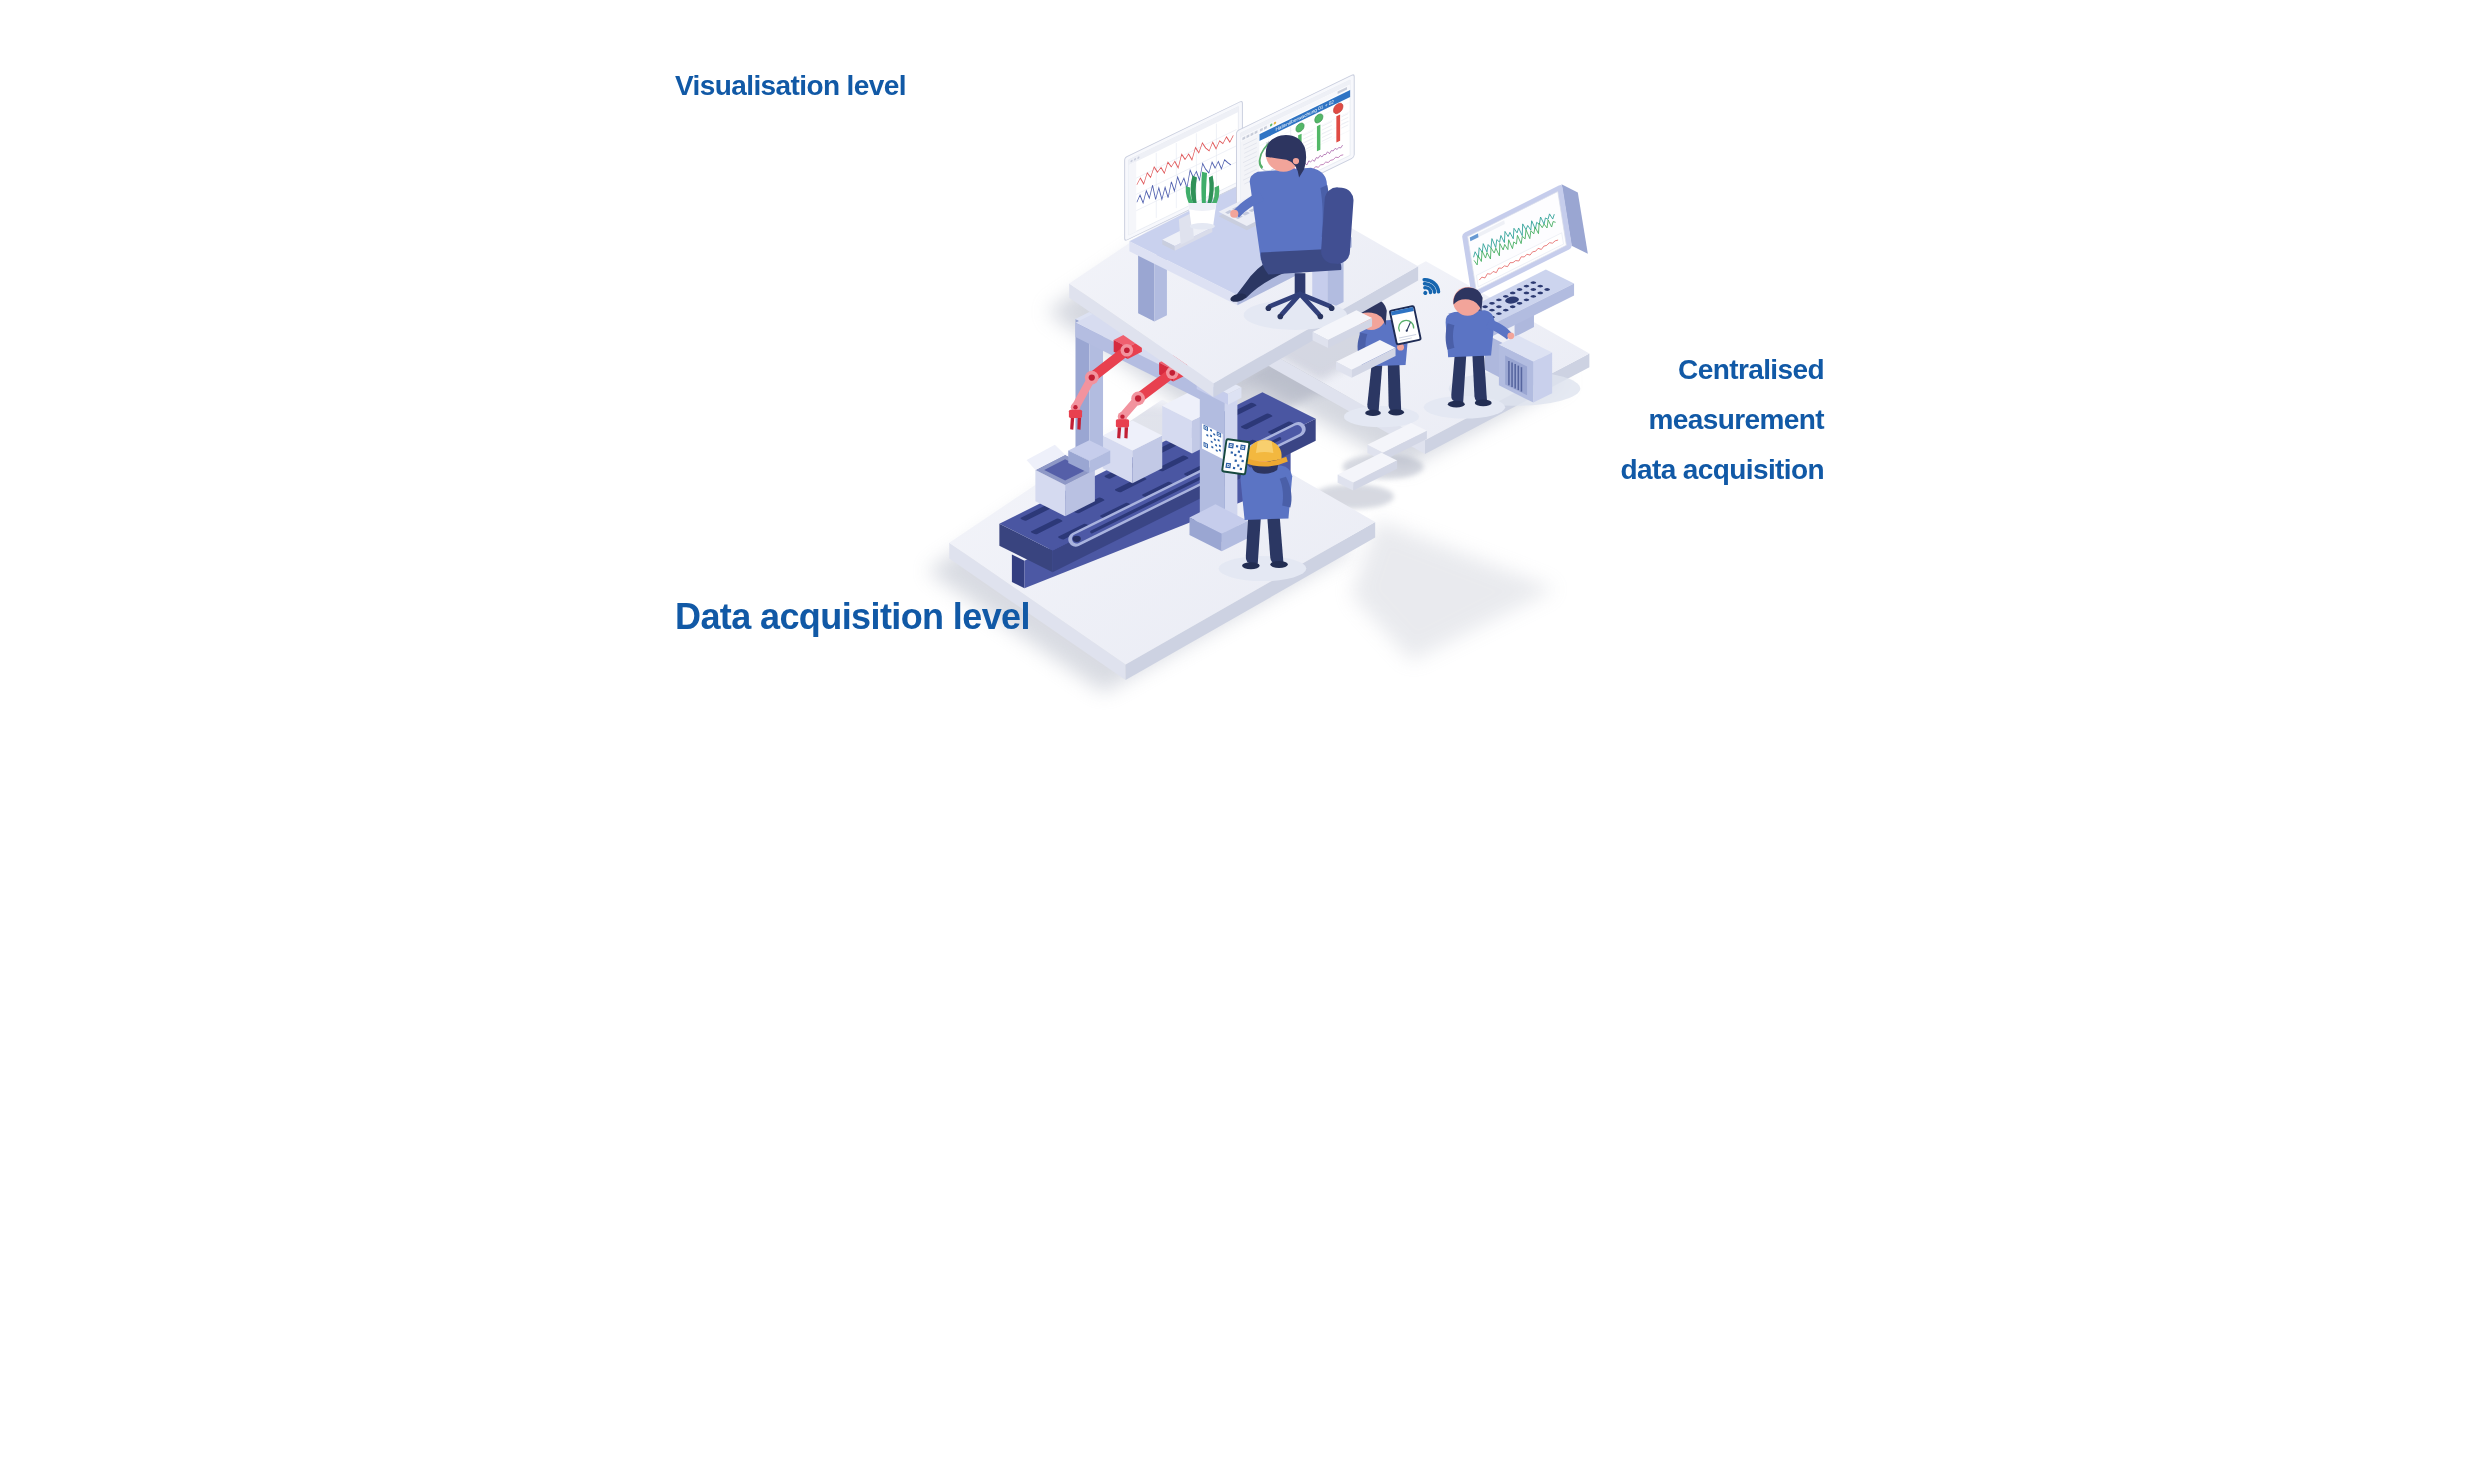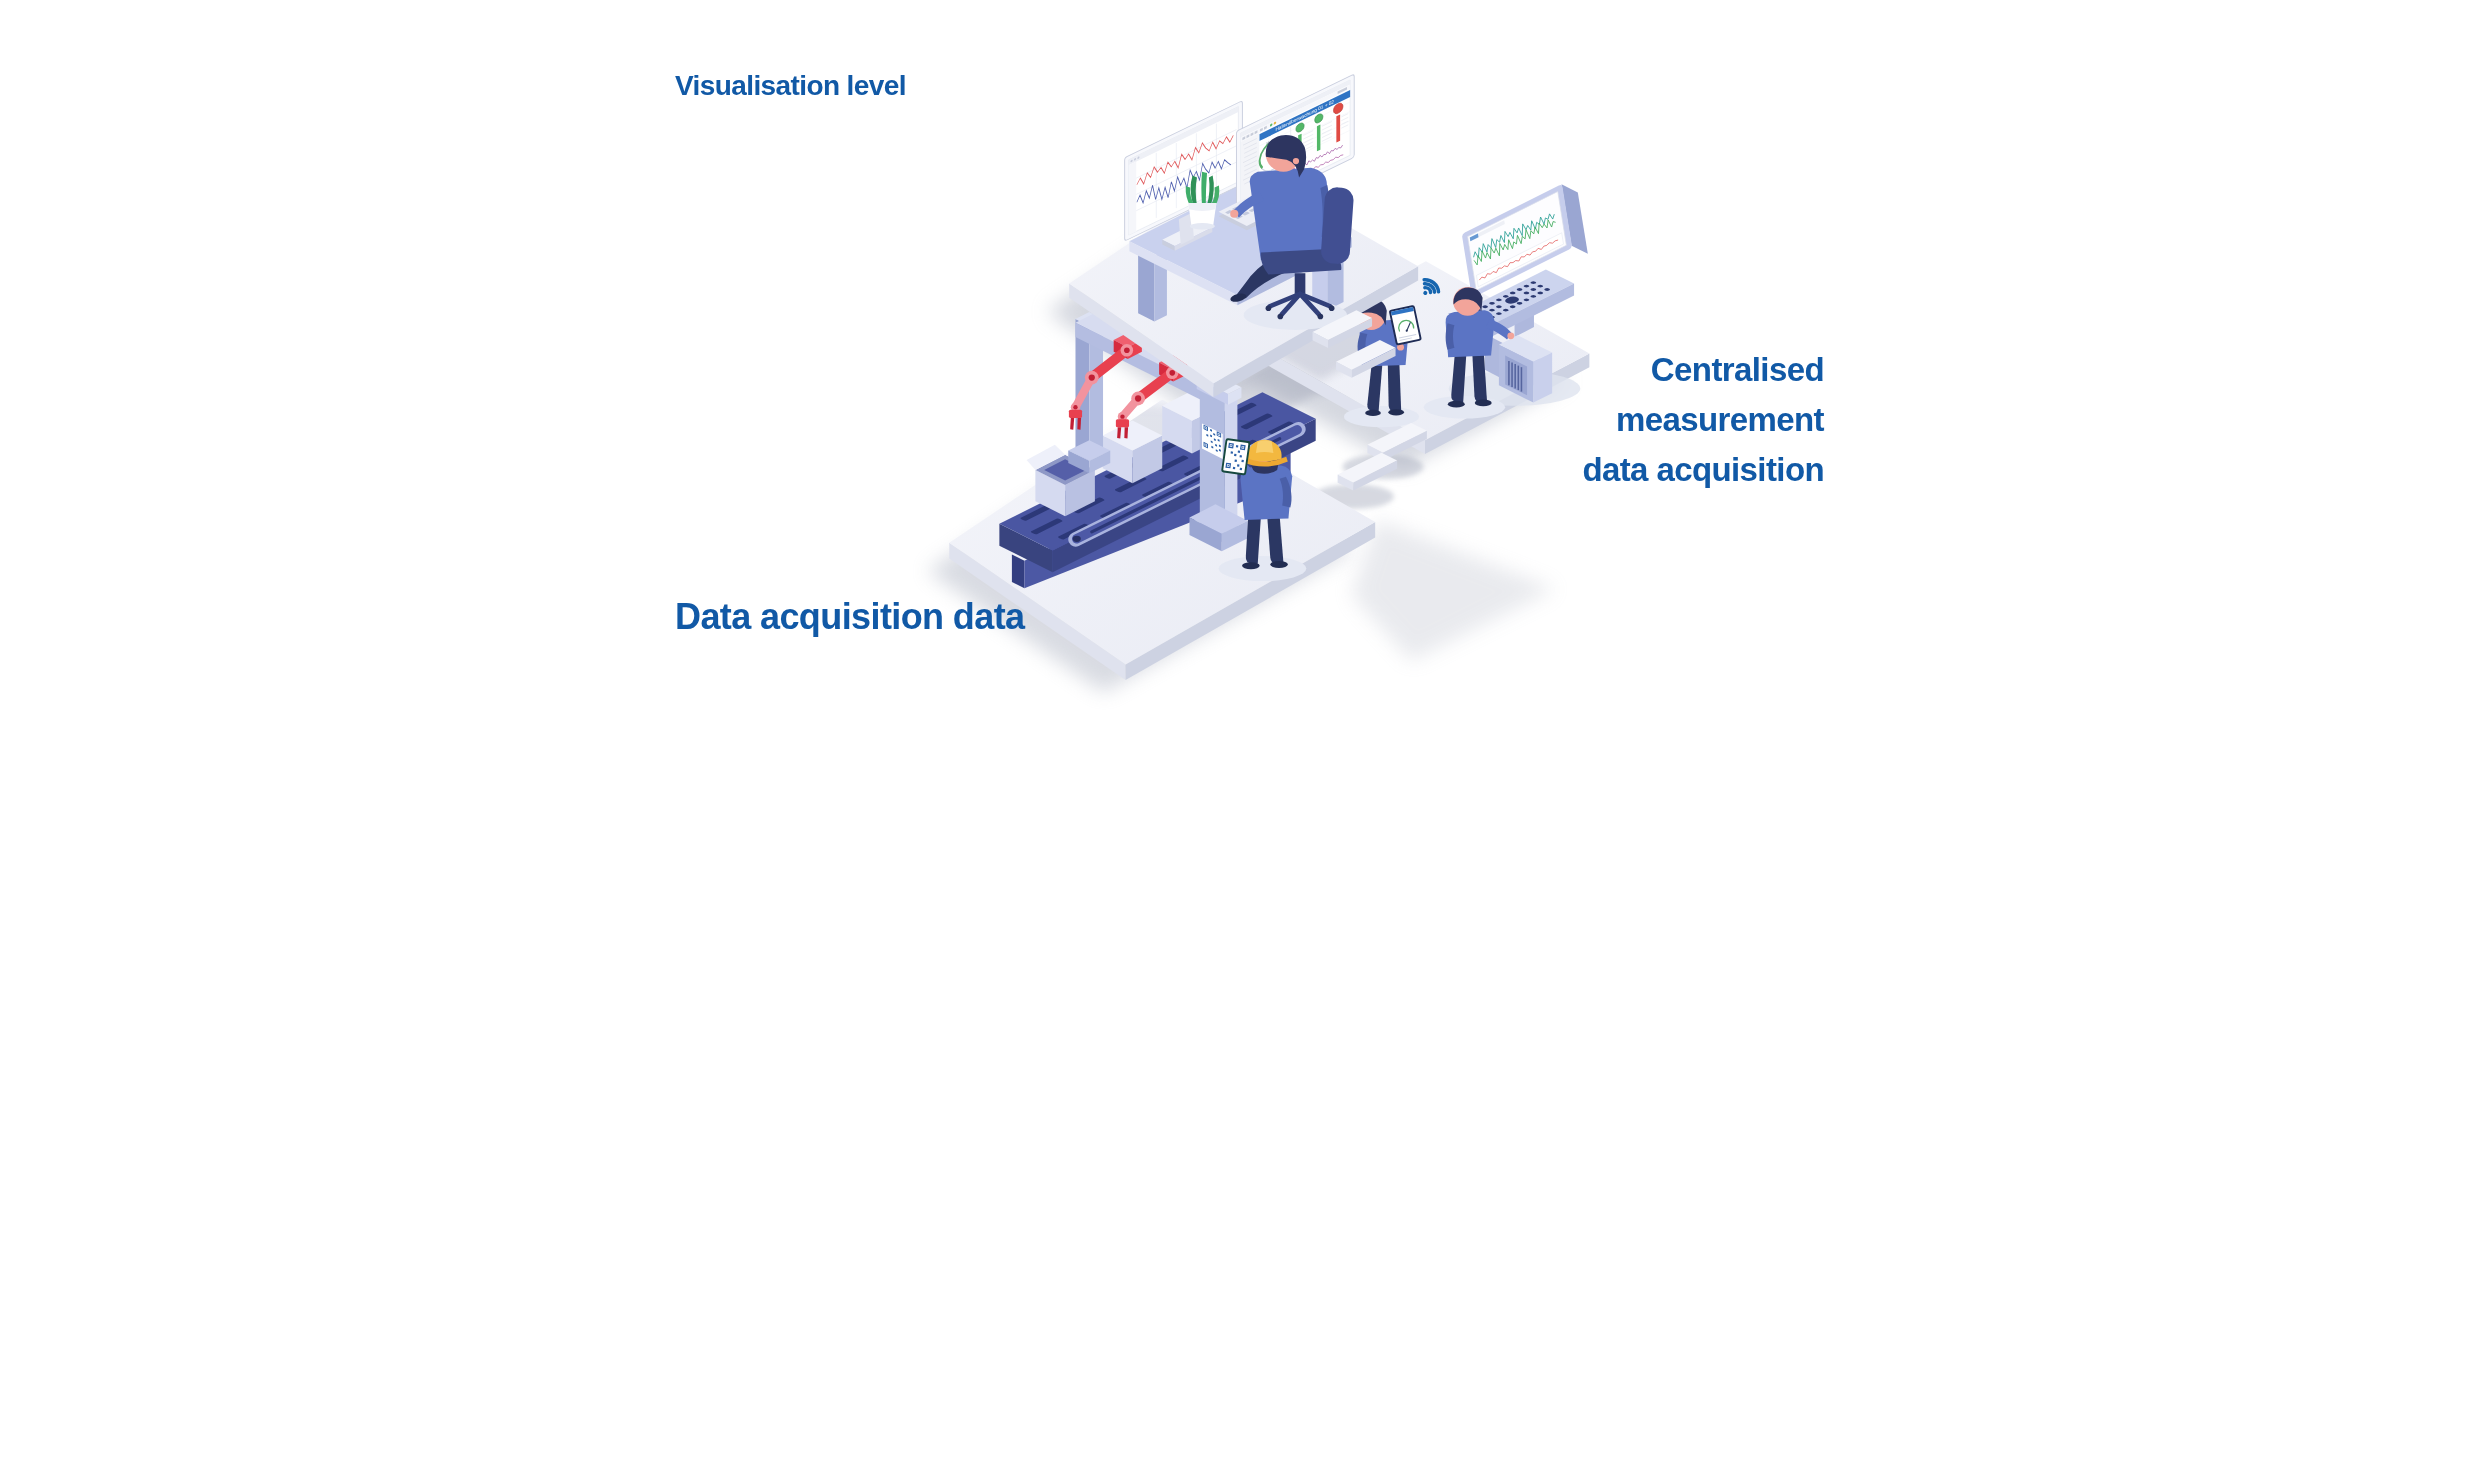--- a/index.html
+++ b/index.html
@@ -1,21 +1,21 @@
 <!DOCTYPE html>
 <html style="font-size:10px"><head>
 <meta charset="utf-8">
 <style>
   html,body{margin:0;padding:0;background:#ffffff;}
   .stage{position:relative;width:1243px;height:740px;margin:0 auto;overflow:hidden;
          font-family:"Liberation Sans",sans-serif;background:#ffffff;}
   svg.scene{position:absolute;left:0;top:0;width:100%;height:100%;}
   .label{position:absolute;color:#1159a6;font-weight:bold;letter-spacing:-0.6px;line-height:1.12;}
   .label-visualisation{left:53px;top:70px;font-size:28px;}
-  .label-centralised{right:41px;top:345px;font-size:33px;text-align:right;line-height:50px;}
+  .label-centralised{right:41px;top:345px;font-size:28px;text-align:right;line-height:50px;}
   .label-acquisition{left:53px;top:597px;font-size:36px;}
   .t{font-family:"Liberation Sans",sans-serif;}
 </style>
 </head>
 <body>
 
 <div class="stage">
 <svg class="scene" viewBox="0 0 3969 2362" preserveAspectRatio="xMidYMid meet">
 <defs>
   <filter id="blurBig" x="-40%" y="-40%" width="180%" height="180%">
@@ -607,15 +607,15 @@
   </g>
 </g>
 </svg>
 
 <div class="label label-visualisation">Visualisation level</div>
 <div class="label label-centralised">
   <div>Centralised</div>
   <div>measurement</div>
   <div>data acquisition</div>
 </div>
-<div class="label label-acquisition">Data acquisition data</div>
+<div class="label label-acquisition">Data acquisition level</div>
 </div>
 
 
 </body></html>

